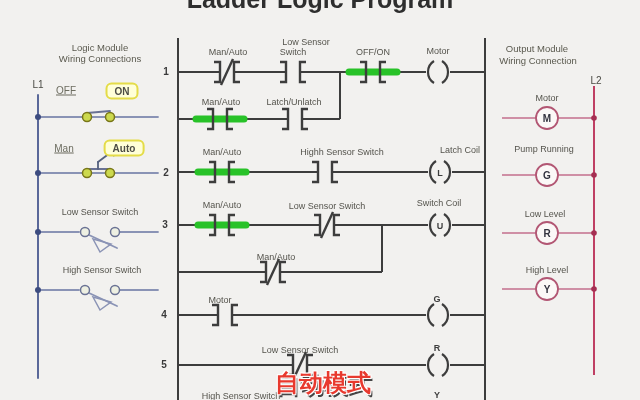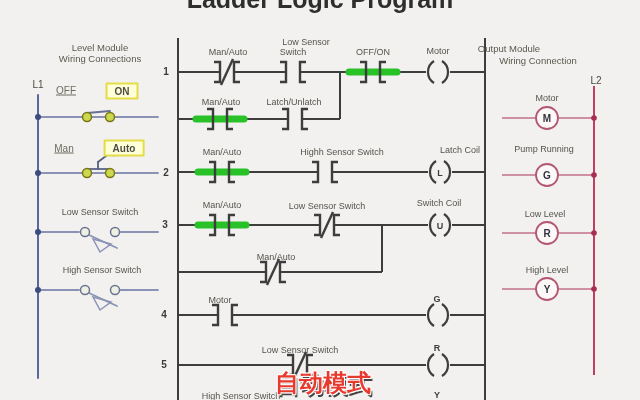--- a/index.html
+++ b/index.html
@@ -7,21 +7,21 @@
        font-family:"Liberation Sans","DejaVu Sans",sans-serif;}
   .stage{position:relative;width:640px;height:400px;overflow:hidden;}
   .stage svg{position:absolute;left:0;top:0;}
   .lbl{position:absolute;transform:translate(-50%,-50%);white-space:nowrap;
        font-size:9px;color:#55544d;text-align:center;}
   .hdr{font-size:9.5px;color:#5a594e;}
   .railLbl{font-size:10px;color:#4a4a44;font-weight:400;}
   .rungNum{font-size:10px;color:#3a3a3a;font-weight:600;}
   .inTxt{font-size:10px;color:#6d6d60;text-decoration:underline;}
   .ybox{position:absolute;transform:translate(-50%,-50%);
-        background:#ffffd8;border:2px solid #e4dc48;border-radius:1px;
+        background:#ffffd8;border:2px solid #e4dc48;border-radius:6px;
         padding:1px 7px;font-size:10px;color:#4d4d45;font-weight:600;}
   .coilLetter{font-size:9px;color:#3d3d3d;font-weight:600;}
   .outLetter{font-size:10px;color:#33333f;font-weight:600;}
   .title{position:absolute;left:320px;top:-15px;transform:translateX(-50%);
          font-size:25px;font-weight:bold;color:#2e2e2e;white-space:nowrap;}
   .overlay{position:absolute;left:323px;top:383px;transform:translate(-50%,-50%);
            font-size:24px;font-weight:bold;color:#e8392e;white-space:nowrap;
            text-shadow:-1px -1px 0 #ffffff,1px -1px 0 #ffffff,-1px 1px 0 #ffffff,
                        1px 1px 0 #ffffff,2px 3px 0 #454545;}
 </style>
@@ -190,21 +190,21 @@
         <circle cx="594" cy="118" r="2.8"></circle>
           <circle cx="594" cy="175" r="2.8"></circle>
         <circle cx="594" cy="233" r="2.8"></circle>
           <circle cx="594" cy="289" r="2.8"></circle>
       </g>
     </g>
   </svg>
 
   <div class="title">Ladder Logic Program</div>
 
-  <div class="lbl hdr" style="left:100px;top:47px">Level Module</div>
+  <div class="lbl hdr" style="left:100px;top:47px">Logic Module</div>
   <div class="lbl hdr" style="left:100px;top:58px">Wiring Connections</div>
   <div class="lbl railLbl" style="left:38px;top:84px">L1</div>
   <div class="lbl inTxt" style="left:66px;top:90px">OFF</div>
   <div class="ybox" style="left:122px;top:91px">ON</div>
   <div class="lbl inTxt" style="left:64px;top:148px">Man</div>
   <div class="ybox" style="left:124px;top:148px">Auto</div>
   <div class="lbl" style="left:100px;top:212px">Low Sensor Switch</div>
   <div class="lbl" style="left:102px;top:270px">High Sensor Switch</div>
 
   <div class="lbl rungNum" style="left:166px;top:71px">1</div>
@@ -236,21 +236,21 @@
 
   <div class="lbl" style="left:220px;top:300px">Motor</div>
   <div class="lbl coilLetter" style="left:437px;top:299px">G</div>
 
   <div class="lbl" style="left:300px;top:350px">Low Sensor Switch</div>
   <div class="lbl coilLetter" style="left:437px;top:348px">R</div>
 
   <div class="lbl" style="left:241px;top:396px">High Sensor Switch</div>
   <div class="lbl coilLetter" style="left:437px;top:395px">Y</div>
 
-  <div class="lbl hdr" style="left:509px;top:48px">Output Module</div>
+  <div class="lbl hdr" style="left:537px;top:48px">Output Module</div>
   <div class="lbl hdr" style="left:538px;top:60px">Wiring Connection</div>
   <div class="lbl railLbl" style="left:596px;top:80px">L2</div>
   <div class="lbl" style="left:547px;top:98px">Motor</div>
   <div class="lbl outLetter" style="left:547px;top:118px">M</div>
   <div class="lbl" style="left:544px;top:149px">Pump Running</div>
   <div class="lbl outLetter" style="left:547px;top:175px">G</div>
   <div class="lbl" style="left:545px;top:214px">Low Level</div>
   <div class="lbl outLetter" style="left:547px;top:233px">R</div>
   <div class="lbl" style="left:547px;top:270px">High Level</div>
   <div class="lbl outLetter" style="left:547px;top:289px">Y</div>

